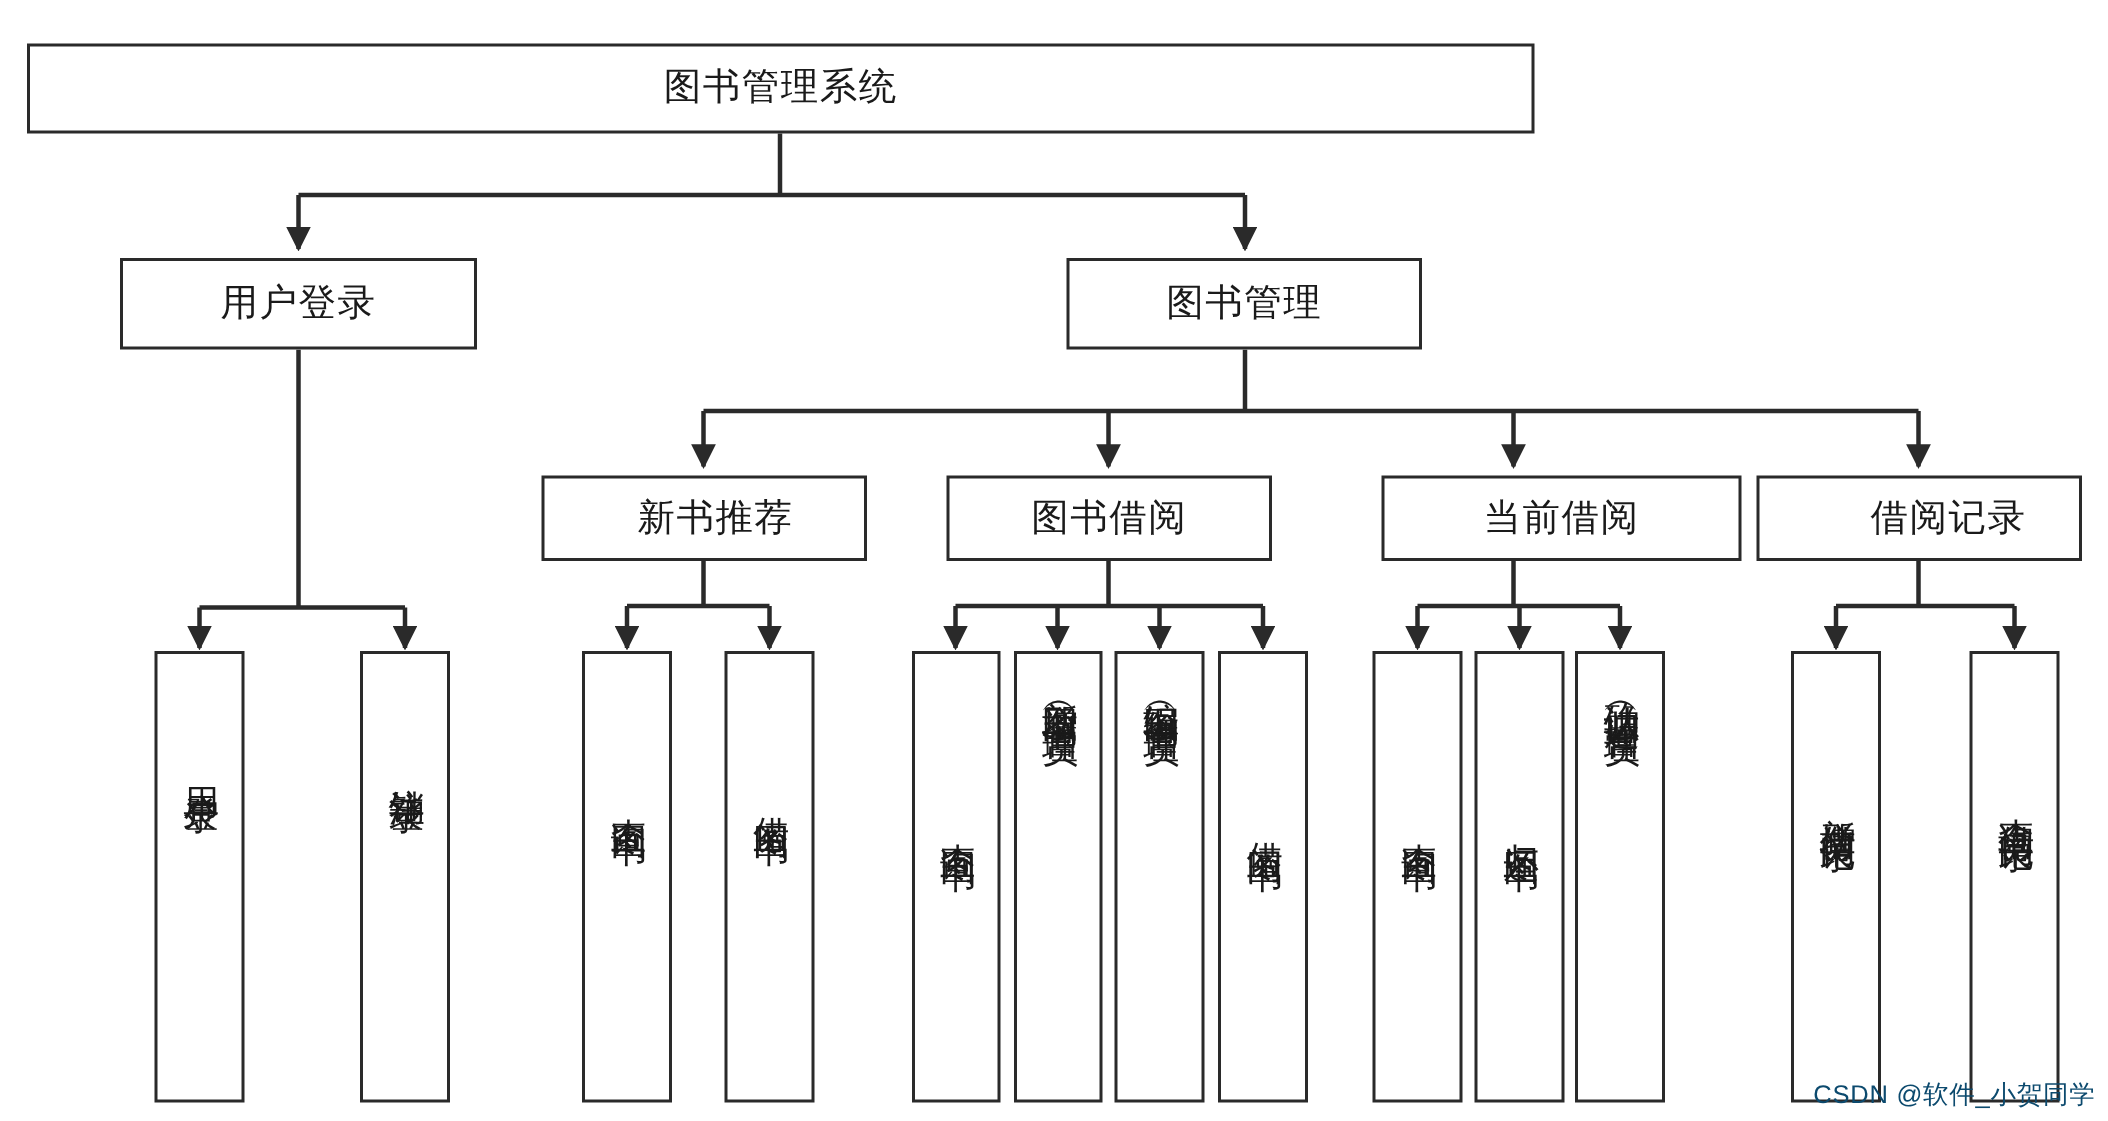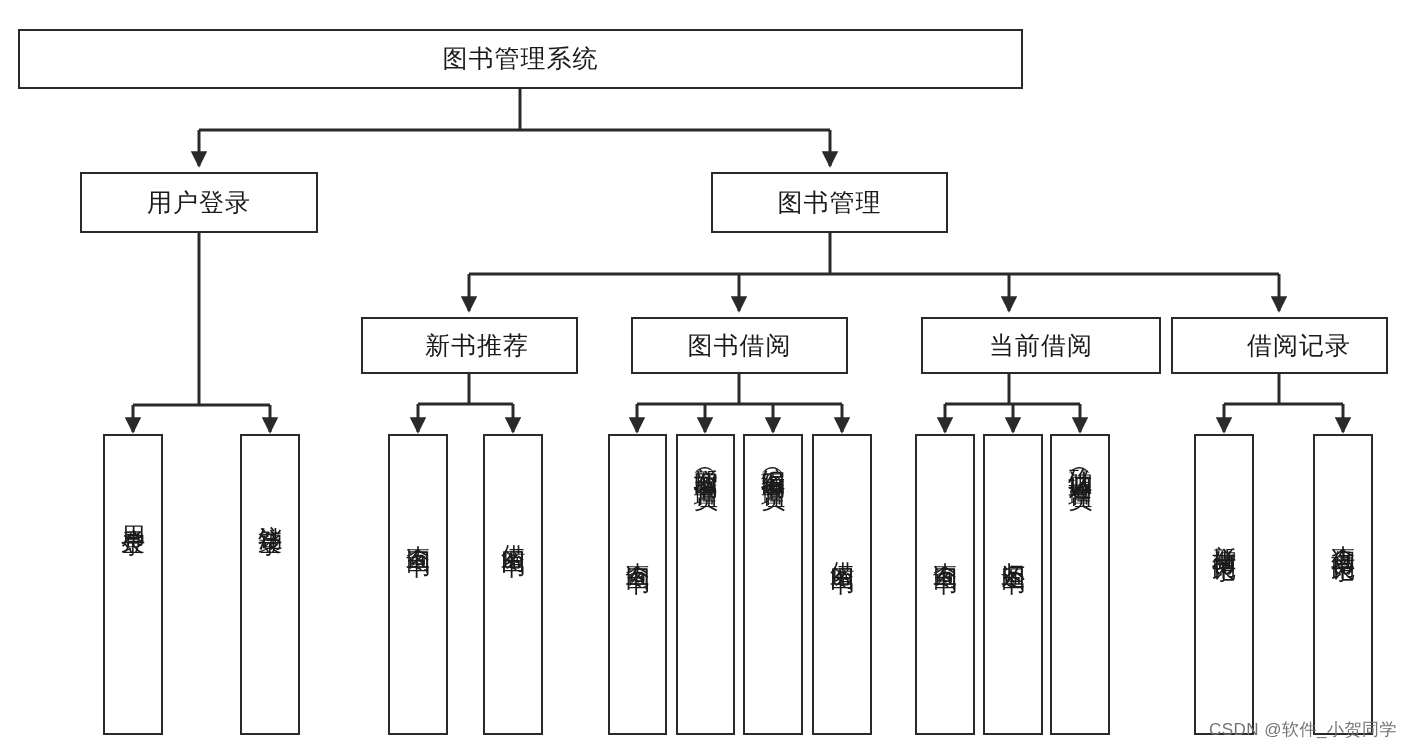--- a/index.html
+++ b/index.html
@@ -58,21 +58,21 @@
     margin-top: 95px;
   }
   .node.leaf.mid3 .label {
     margin-top: 78px;
   }
   .watermark {
     position: absolute;
     right: 8px;
     bottom: 6px;
     font-size: 17px;
-    color: #737373;
+    color: #0c4a6e;
     letter-spacing: 0.5px;
     white-space: nowrap;
   }
 </style>
 </head>
 <body>
 
 <div id="canvas">
 
   <svg id="edges" viewBox="0 0 1405 747" xmlns="http://www.w3.org/2000/svg">

